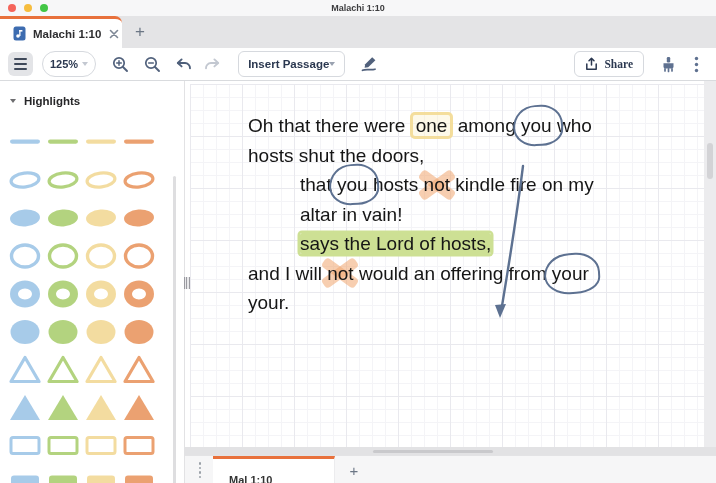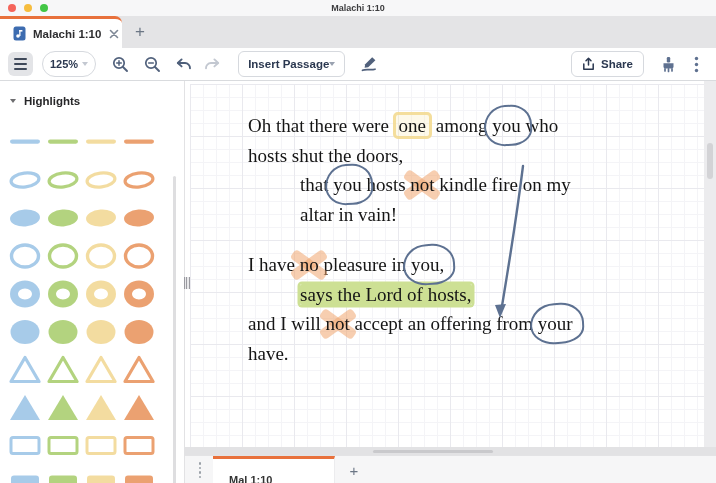--- a/index.html
+++ b/index.html
@@ -34,21 +34,21 @@
   .zoom-box .val{font-size:11px;font-weight:bold;color:#2b3850;}
   .caret{width:0;height:0;border-left:3.5px solid transparent;border-right:3.5px solid transparent;
          border-top:4px solid #9aa2b0;}
   .icon-btn{width:24px;height:24px;}
   .ml8{margin-left:8px;}.ml12{margin-left:12px;}.ml4{margin-left:4px;}
   .insert-btn{margin-left:14px;height:24px;border:1px solid #d6d9de;border-radius:6px;
               padding:0 9px;display:flex;align-items:center;cursor:pointer;}
   .insert-btn .lbl{font-size:11.5px;font-weight:bold;color:#2b3850;}
   .tb-right{margin-left:auto;display:flex;align-items:center;margin-right:8px;}
   .share-btn{height:24px;border:1px solid #d6d9de;border-radius:6px;padding:0 10px;
-             display:flex;align-items:center;gap:6px;cursor:pointer;}
+             display:flex;align-items:center;gap:6px;cursor:pointer;font-family:Liberation Serif, serif;}
   .share-btn .lbl{font-size:11.5px;font-weight:bold;color:#2b3850;}
   
   .sidebar{position:absolute;left:0;top:81px;width:185px;bottom:0;background:#fff;
            border-right:1px solid #e2e2e4;box-sizing:border-box;overflow:hidden;}
   .sb-header{display:flex;align-items:center;gap:8px;padding:14px 0 0 10px;cursor:pointer;}
   .sb-header .chev{width:0;height:0;border-left:3.5px solid transparent;
                    border-right:3.5px solid transparent;border-top:4.5px solid #6d6d70;}
   .sb-header .txt{font-size:11.5px;font-weight:bold;color:#262628;}
   .shape-grid{position:absolute;left:6px;top:42px;width:156px;}
   .shape-row{display:flex;}
@@ -62,21 +62,21 @@
      background:repeating-linear-gradient(90deg,#9a9aa0 0 1px,#e8e8ea 1px 2.5px);}
   .grid-canvas{position:absolute;left:5px;top:3px;right:12px;bottom:0;background:#fff;
     background-image:
       linear-gradient(#e9e9ee 1px,transparent 1px),
       linear-gradient(90deg,#e9e9ee 1px,transparent 1px),
       linear-gradient(#f4f4f7 1px,transparent 1px),
       linear-gradient(90deg,#f4f4f7 1px,transparent 1px);
     background-size:52px 52px,52px 52px,13px 13px,13px 13px;
     overflow:hidden;}
   
-  .verse{position:absolute;left:58px;top:27px;font-family:Liberation Serif, serif;
+  .verse{position:absolute;left:58px;top:27px;font-family:Liberation Sans, sans-serif;
          font-size:19px;color:#151515;line-height:29.5px;white-space:nowrap;}
   .vline.ind{padding-left:52px;}
   .vline.gap{margin-top:21px;}
   .ann-box{border:3px solid rgba(243,218,148,.9);background:rgba(249,234,183,.3);
            border-radius:5px;padding:0 3px;margin:0 -1px;}
   .ann-hl{background:#cde094;box-shadow:0 0 0 2.5px #cde094;border-radius:2px;}
   .ann-circle{position:relative;display:inline-block;}
   .ann-circle .ring{position:absolute;left:-8px;right:-11px;top:-6px;bottom:-5px;
     border:2.4px solid #5d7191;border-radius:52% 48% 50% 50% / 62% 55% 45% 52%;
     transform:rotate(-3deg);pointer-events:none;}
@@ -444,24 +444,23 @@
 </div>
 
 <div class="main">
   <div class="resize-handle"></div>
   <div class="grid-canvas">
     <div class="verse">
         <div class="vline"><span>Oh that there were </span><span class="ann-box">one</span><span> among </span><span class="ann-circle">you<i class="ring"></i></span><span> who</span></div>
         <div class="vline"><span>hosts shut the doors,</span></div>
         <div class="vline ind"><span>that </span><span class="ann-circle">you<i class="ring"></i></span><span> hosts </span><span class="ann-x">not</span><span> kindle fire on my</span></div>
         <div class="vline ind"><span>altar in vain!</span></div>
-        <div class="vline gap"><span>I have </span><span class="ann-x">no</span><span> pleasure in </span><span class="ann-circle">you,<i class="ring"></i></span></div>
         <div class="vline ind"><span class="ann-hl">says the Lord of hosts,</span></div>
-        <div class="vline"><span>and I will </span><span class="ann-x">not</span><span> accept an offering from </span><span class="ann-circle">your<i class="ring"></i></span></div>
-        <div class="vline"><span>have.</span></div>
+        <div class="vline"><span>and I will </span><span class="ann-x">not</span><span> would an offering from </span><span class="ann-circle">your<i class="ring"></i></span></div>
+        <div class="vline"><span>your.</span></div>
       </div>
     <svg class="arrow-svg" width="514" height="363" viewBox="0 0 514 363">
       <path d="M333 82 C327 130 319 180 312 222" fill="none" stroke="#5d7191" stroke-width="2.4" stroke-linecap="round"></path>
       <path d="M310 234 L305 221 L316 220 Z" fill="#5d7191"></path>
     </svg>
   </div>
   <div class="v-gutter">
     <div class="v-thumb"></div>
   </div>
 </div>

